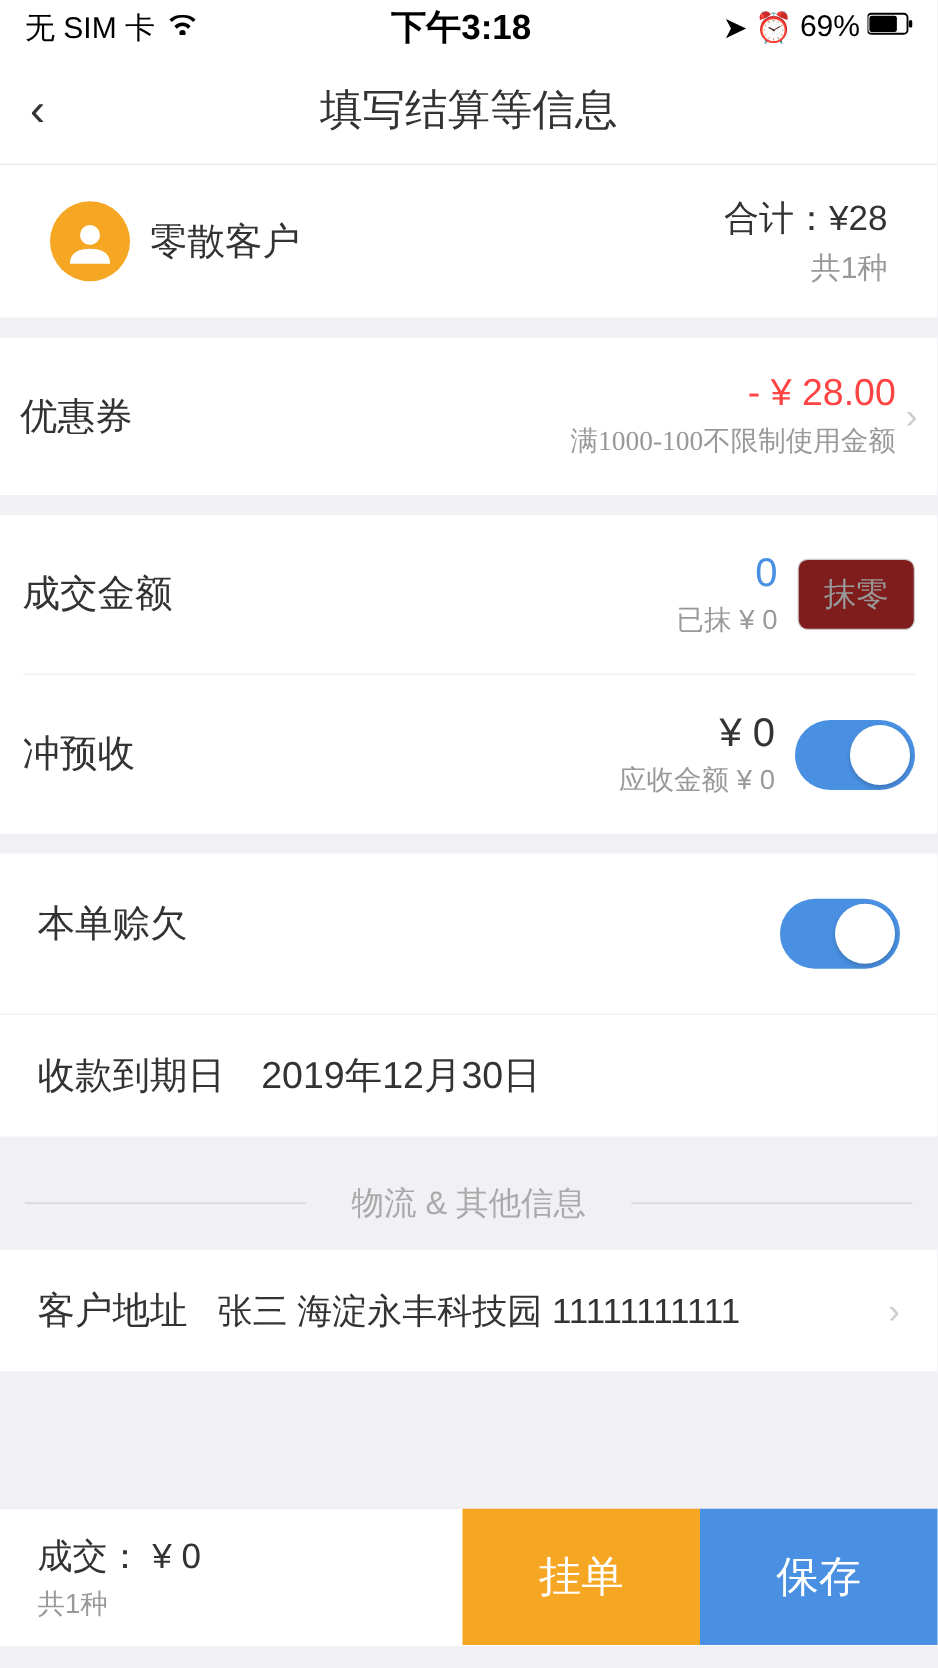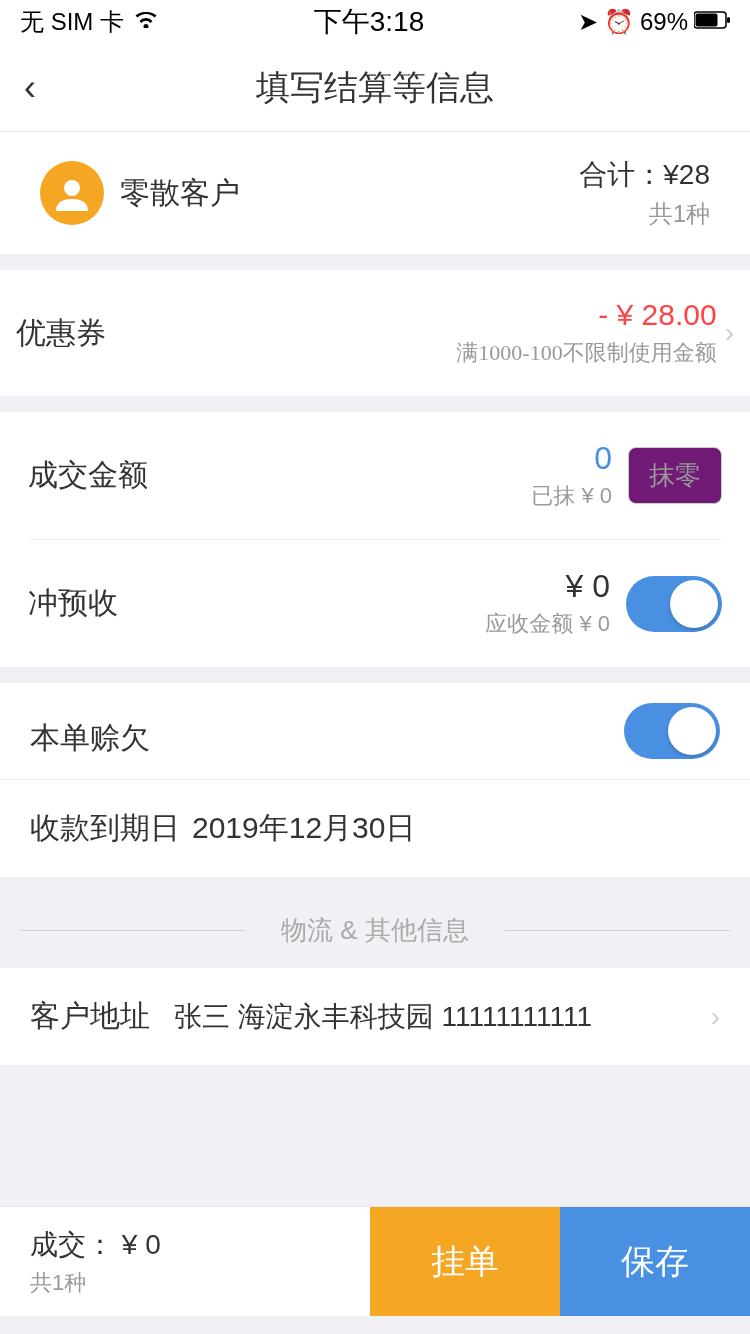--- a/index.html
+++ b/index.html
@@ -19,21 +19,21 @@
       height: 44px;
       background: #fff;
       display: flex;
       align-items: center;
       justify-content: space-between;
       padding: 0 20px;
       font-size: 24px;
       color: #000;
     }
     .status-left { display: flex; align-items: flex-start; gap: 8px; }
-    .status-center { font-size: 28px; font-weight: 400; }
+    .status-center { font-size: 28px; font-weight: 700; }
     .status-right { display: flex; align-items: center; gap: 6px; font-size: 24px; }
 
     
     .nav-bar {
       width: 100%;
       height: 88px;
       background: #fff;
       display: flex;
       align-items: center;
       justify-content: center;
@@ -102,21 +102,21 @@
     }
     .coupon-label { font-size: 30px; color: #333; }
     .coupon-right { text-align: right; }
     .coupon-amount { font-size: 30px; color: #ff4444; }
     .coupon-desc { font-size: 22px; color: #999; margin-top: 6px; font-family: Liberation Serif, serif; }
     .coupon-chevron { font-size: 28px; color: #ccc; margin-left: 8px; }
 
     
     .form-section {
       background: #fff;
-      padding: 0 28px;
+      padding: 0 18px;
     }
     .form-row {
       display: flex;
       align-items: center;
       justify-content: space-between;
       padding: 28px 0;
       border-bottom: 1px solid #f0f0f0;
     }
     .form-row:last-child { border-bottom: none; }
     .form-label { font-size: 30px; color: #333; }
@@ -125,21 +125,21 @@
     .form-sub { font-size: 22px; color: #999; margin-top: 4px; }
     .form-value-normal { font-size: 32px; color: #333; }
 
     
     .round-btn {
       border: 1px solid #ccc;
       border-radius: 8px;
       padding: 10px 20px;
       font-size: 26px;
       color: #999;
-      background: #701a75;
+      background: #7f1d1d;
       cursor: pointer;
     }
 
     
     .toggle {
       width: 96px;
       height: 56px;
       border-radius: 28px;
       background: #4a90e2;
       position: relative;
@@ -153,34 +153,34 @@
       background: #fff;
       position: absolute;
       top: 4px;
       right: 4px;
       box-shadow: 0 2px 4px rgba(0,0,0,0.2);
     }
 
     
     .debt-row {
       background: #fff;
-      padding: 20px 30px;
-      display: flex;
-      align-items: flex-end;
+      padding: 36px 30px;
+      display: flex;
+      align-items: flex-start;
       justify-content: space-between;
     }
     .debt-label { font-size: 30px; color: #333; }
 
     
     .duedate-row {
       background: #fff;
       padding: 28px 30px;
       display: flex;
       align-items: center;
-      gap: 12px;
+      gap: 29px;
       border-top: 1px solid #f0f0f0;
     }
     .duedate-label { font-size: 30px; color: #333; }
     .duedate-value { font-size: 30px; color: #333; }
 
     
     .logistics-divider {
       background: #f0f0f5;
       display: flex;
       align-items: center;

